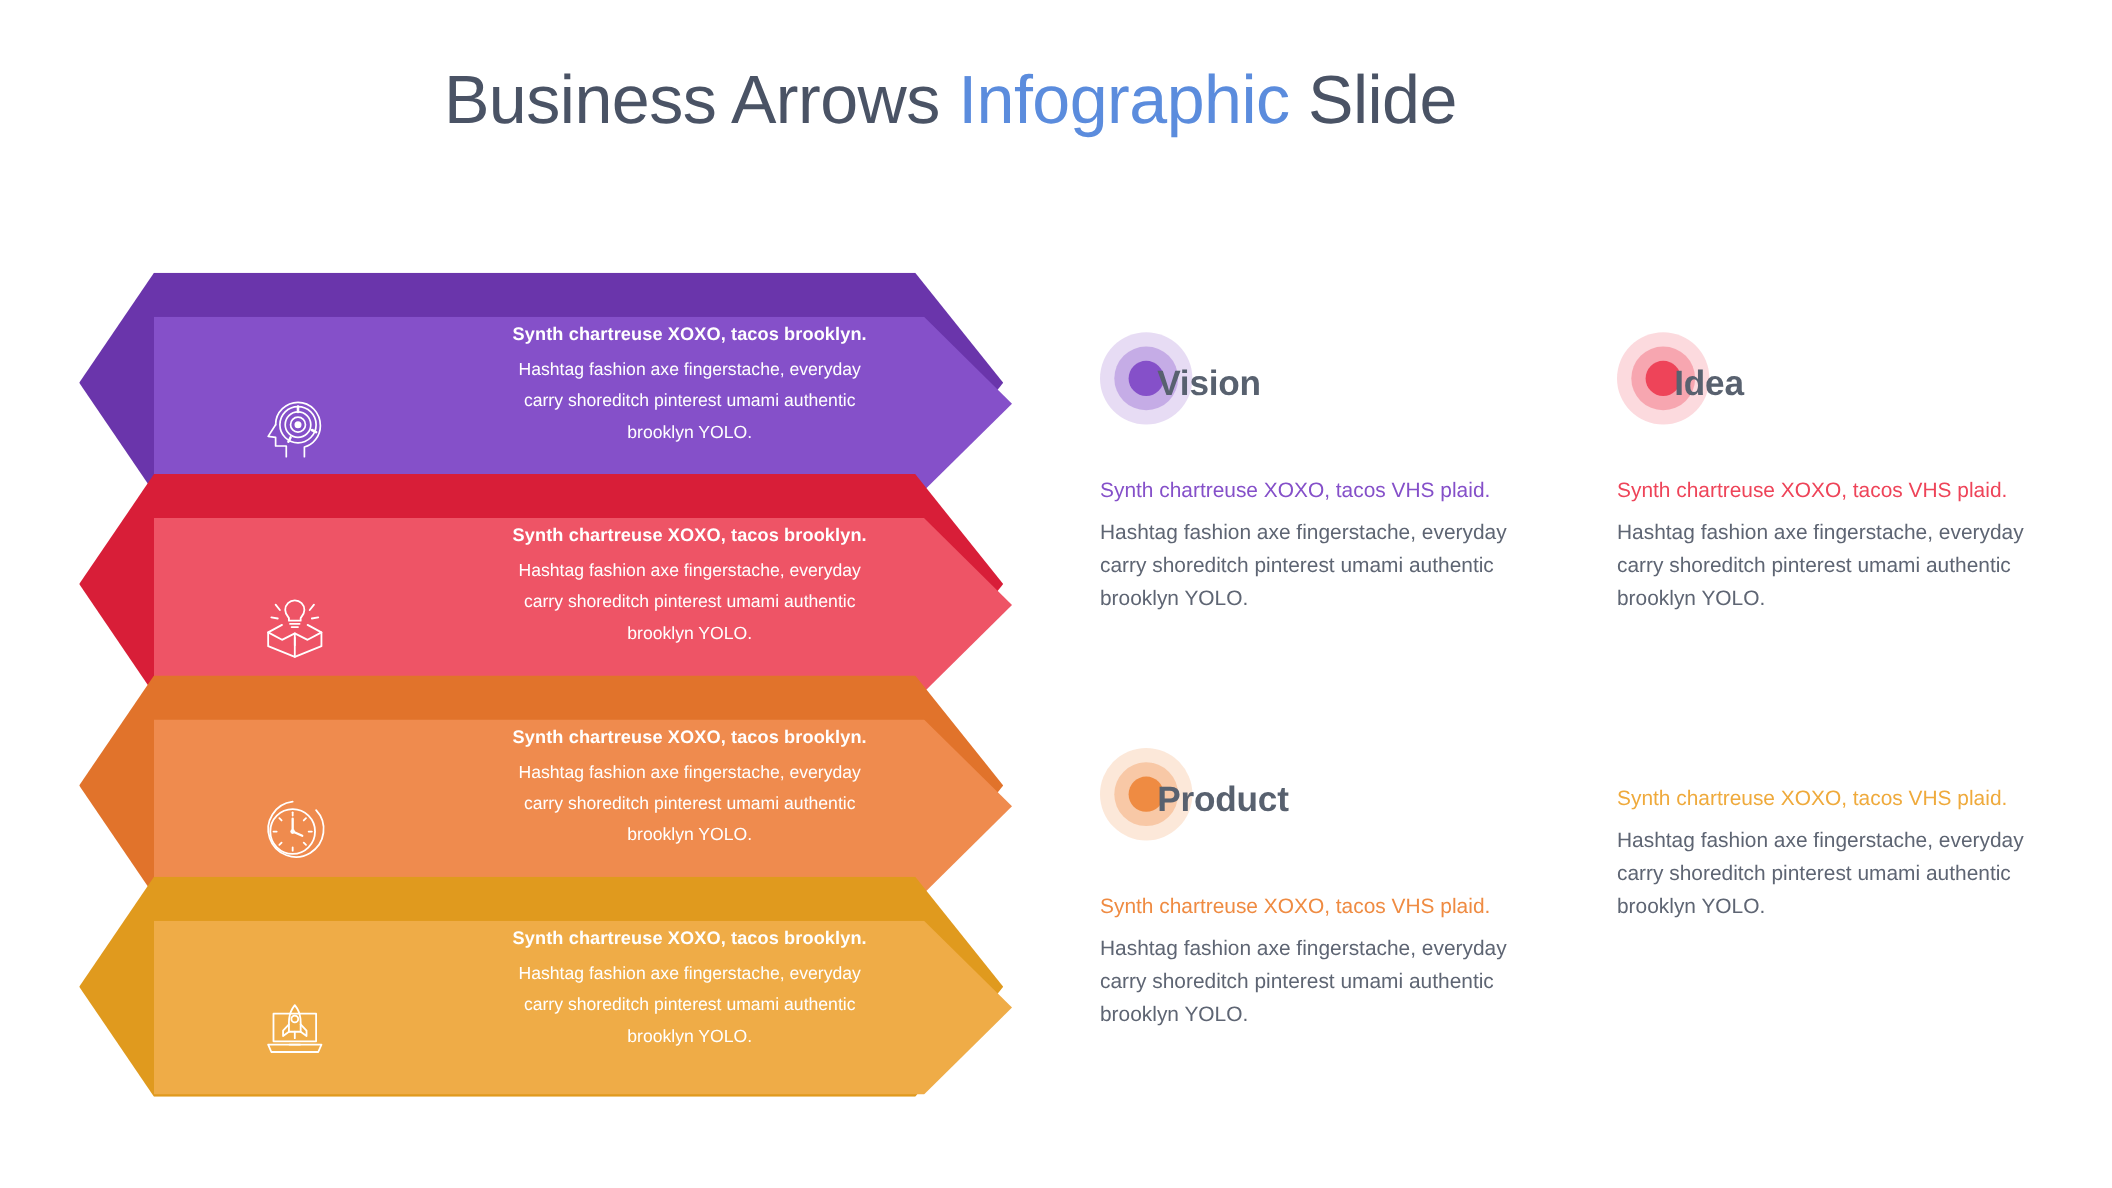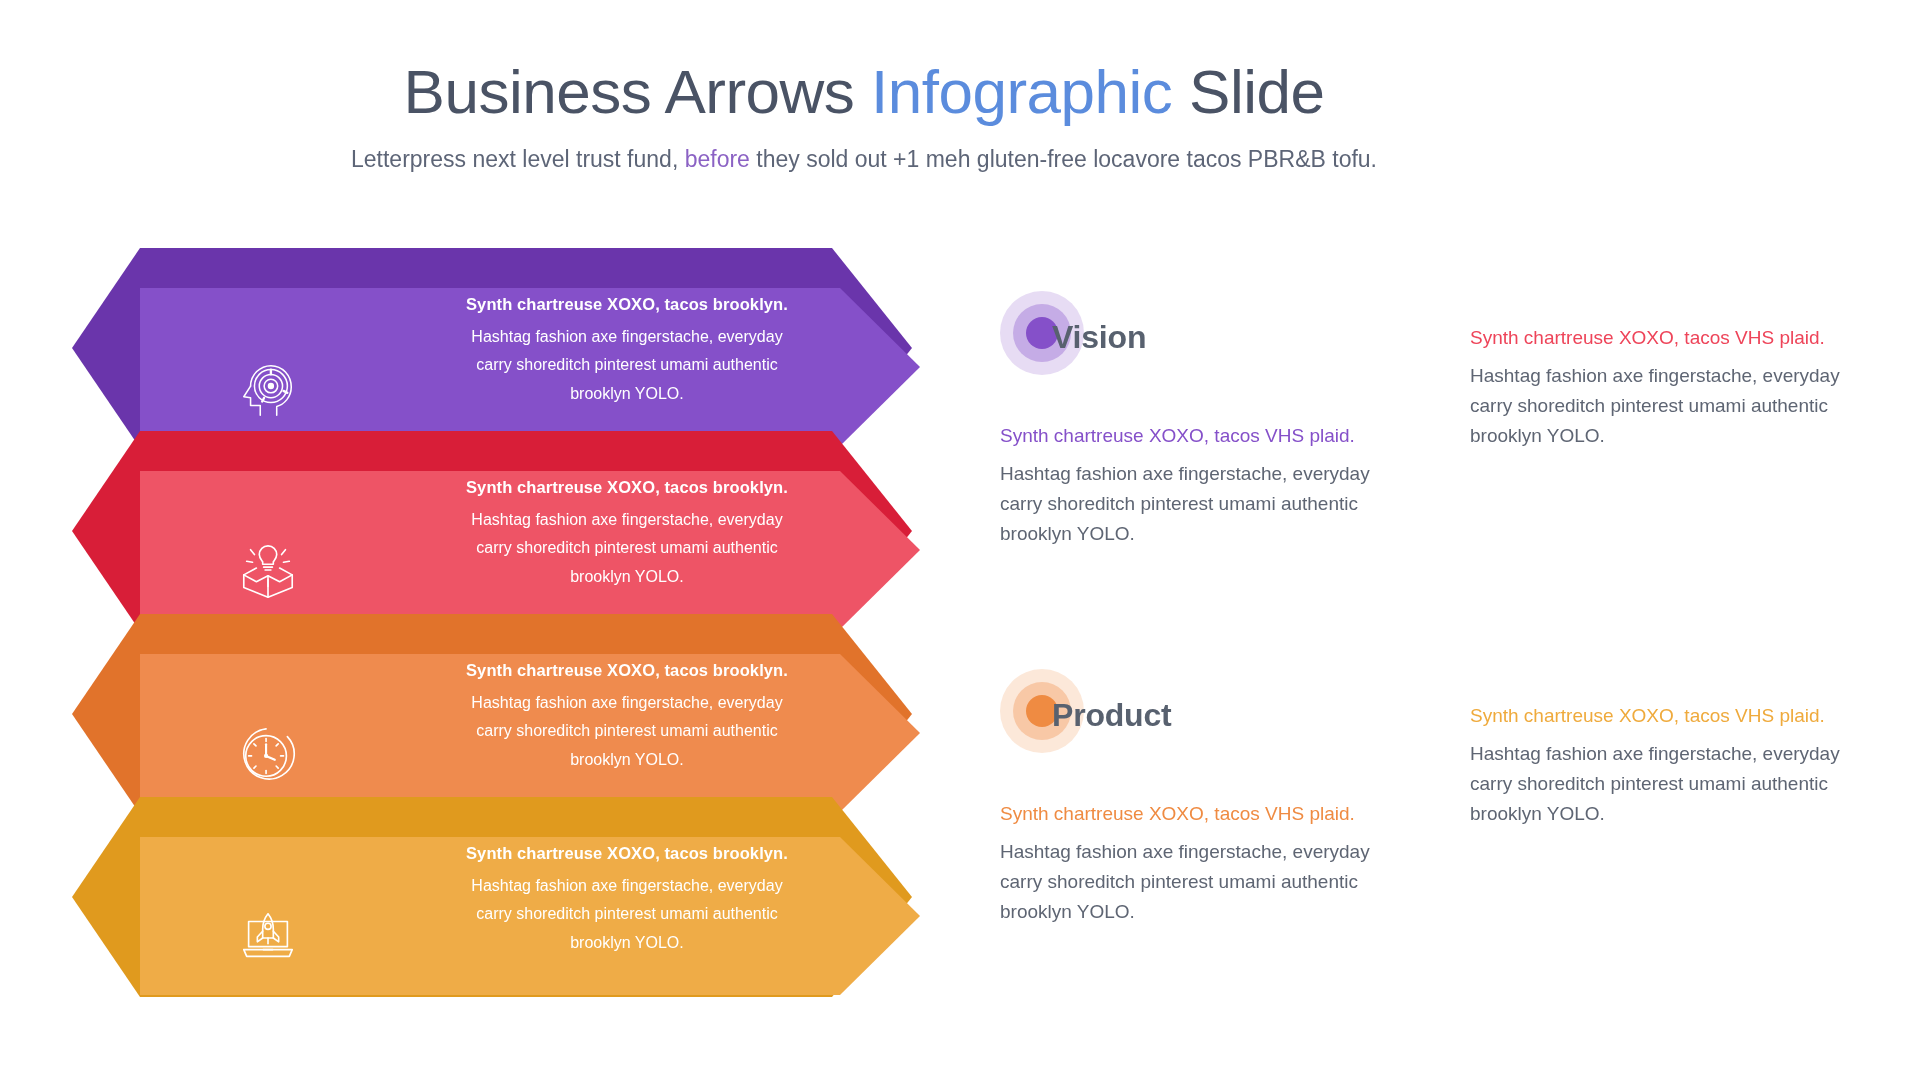--- a/index.html
+++ b/index.html
@@ -119,21 +119,21 @@
   
   .r1 .arrow-text { top: 44px; }
   .r2 .arrow-text { top: 44px; }
   .r3 .arrow-text { top: 44px; }
   .r4 .arrow-text { top: 44px; }
 
   
   .features {
     position: absolute;
     left: 1000px;
-    top: 291px;
+    top: 302px;
     width: 870px;
     height: 700px;
     text-decoration: underline;
   }
   .feature {
     position: absolute;
     width: 400px;
   }
   .feature.f1 { left: 0px;   top: 0px; }
   .feature.f2 { left: 470px; top: 0px; }
@@ -183,21 +183,20 @@
     max-width: 370px;
   }
 </style>
 </head>
 <body>
 
 <div class="slide">
 
   <div class="header">
     <div class="title"><span>Business Arrows </span><span class="accent">Infographic</span><span> Slide</span></div>
-    <div class="subtitle"><span>Letterpress next level trust fund, </span><span class="accent">before</span><span> they sold out +1 meh gluten-free locavore tacos PBR&amp;B tofu.</span></div>
   </div>
 
   <div class="arrows">
 
     <div class="arrow-row r1">
       <div class="arrow-back">
         <svg viewBox="0 0 840 200" preserveAspectRatio="none">
           <path d="M0,100 L68,0 L760,0 L840,100 L760,200 L68,200 Z" fill="#6a35ab"></path>
         </svg>
       </div>
@@ -352,20 +351,28 @@
         <div class="feat-lead" style="color:#8550c9">Synth chartreuse XOXO, tacos VHS plaid.</div>
         <div class="feat-text">
           <div>Hashtag fashion axe fingerstache, everyday</div>
           <div>carry shoreditch pinterest umami authentic</div>
           <div>brooklyn YOLO.</div>
         </div>
       </div>
     </div>
 
     <div class="feature f2">
+      <div class="feat-head">
+        <div class="rings">
+          <div class="ring o" style="background:#ee4459"></div>
+          <div class="ring m" style="background:#ee4459"></div>
+          <div class="ring i" style="background:#ee4459"></div>
+        </div>
+        <div class="feat-title">Idea</div>
+      </div>
       <div class="feat-body">
         <div class="feat-lead" style="color:#ee4459">Synth chartreuse XOXO, tacos VHS plaid.</div>
         <div class="feat-text">
           <div>Hashtag fashion axe fingerstache, everyday</div>
           <div>carry shoreditch pinterest umami authentic</div>
           <div>brooklyn YOLO.</div>
         </div>
       </div>
     </div>
 

